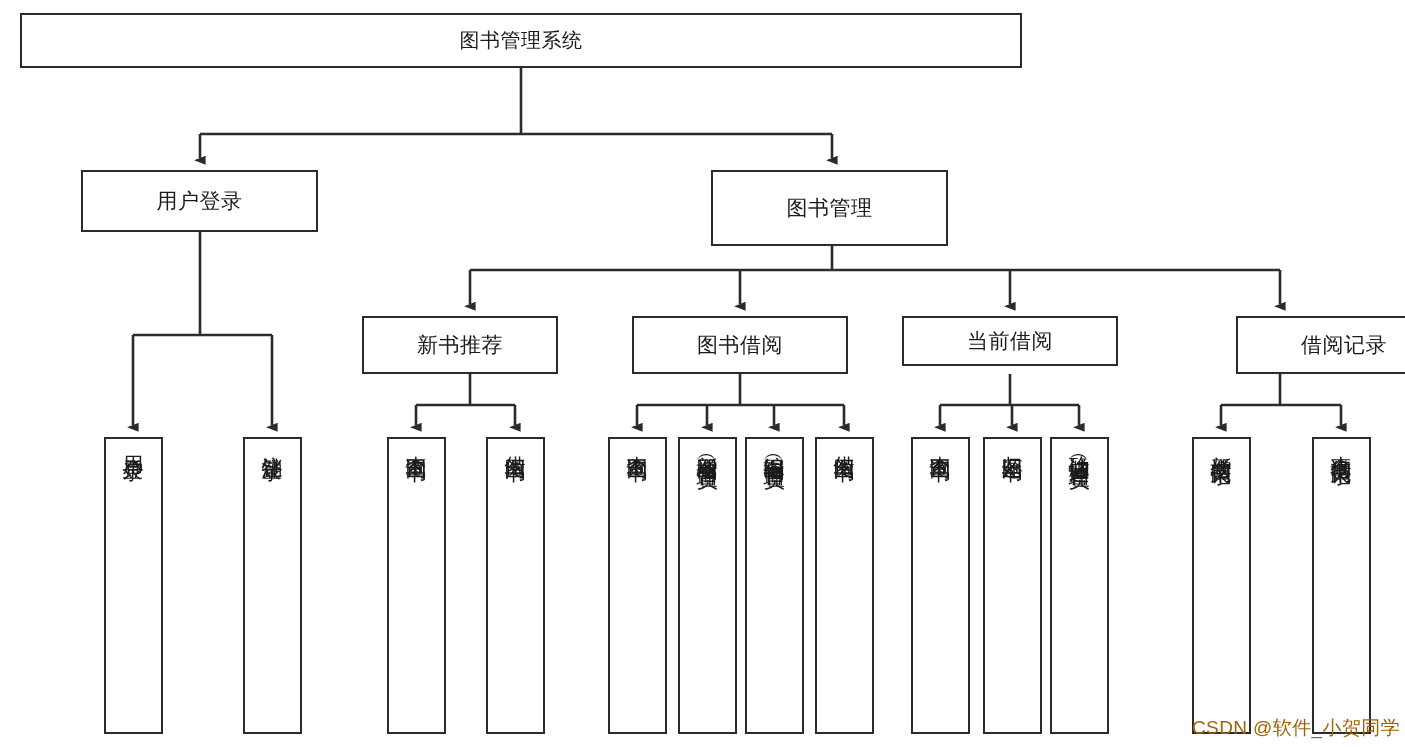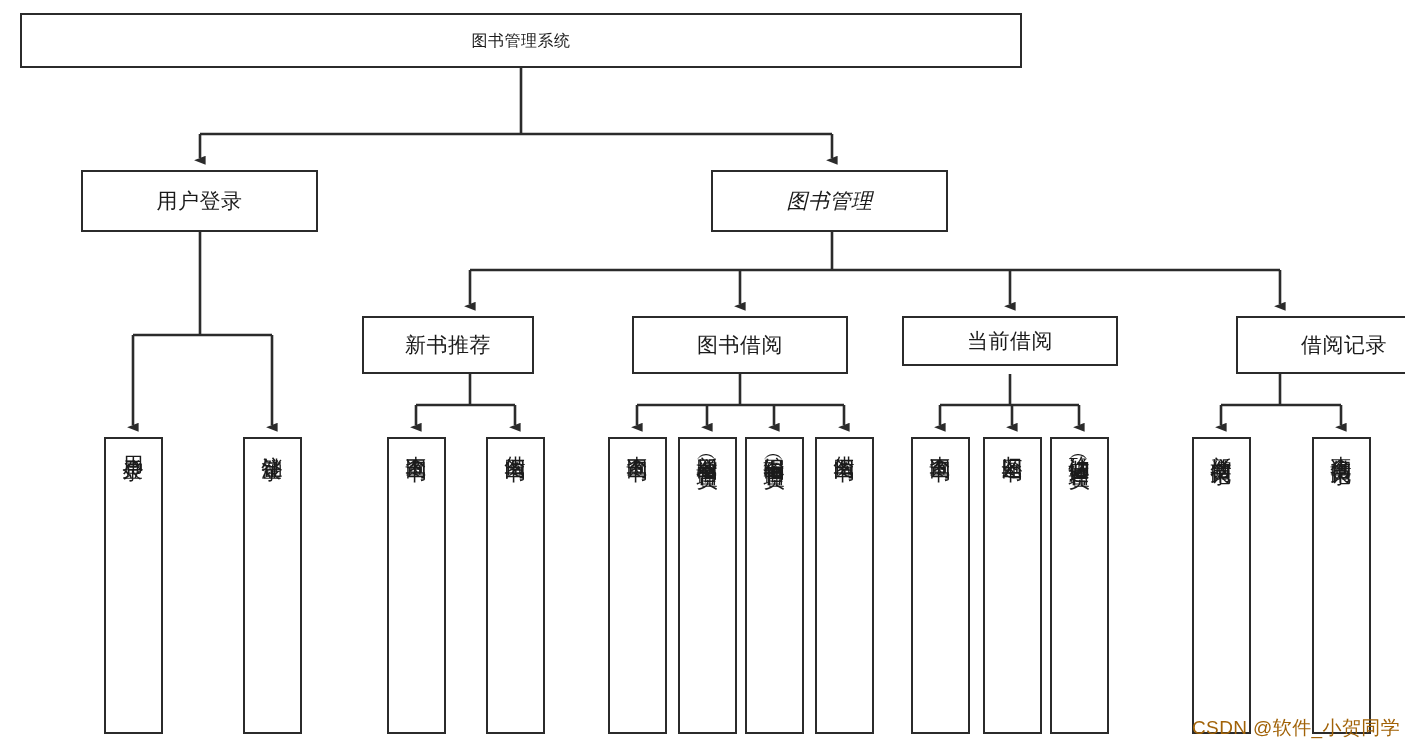--- a/index.html
+++ b/index.html
@@ -43,21 +43,21 @@
     line-height: 1.08;
     white-space: nowrap;
     color: #1b1b1b;
   }
   
   .node.horiz .label {
     font-size: 21px;
     letter-spacing: 0.5px;
   }
   .node.root .label {
-    font-size: 16px;
+    font-size: 20px;
   }
   
   .node.vert {
     align-items: flex-start;
     padding-top: 0px;
   }
   .node.vert .label {
     writing-mode: vertical-rl;
     text-orientation: upright;
     font-size: 21px;
@@ -133,25 +133,25 @@
     </g>
   </svg>
 
   <div class="node horiz root" style="left:20px; top:13px; width:1002px; height:55px;">
     <span class="label">图书管理系统</span>
   </div>
 
   <div class="node horiz" style="left:81px; top:170px; width:237px; height:62px;">
     <span class="label">用户登录</span>
   </div>
-  <div class="node horiz" style="left:711px; top:170px; width:237px; height:62px;font-style:italic;">
+  <div class="node horiz" style="left:711px; top:170px; width:237px; height:76px;">
     <span class="label">图书管理</span>
   </div>
 
-  <div class="node horiz" style="left:362px; top:316px; width:172px; height:58px;">
+  <div class="node horiz" style="left:362px; top:316px; width:196px; height:58px;">
     <span class="label">新书推荐</span>
   </div>
   <div class="node horiz" style="left:632px; top:316px; width:216px; height:58px;">
     <span class="label">图书借阅</span>
   </div>
   <div class="node horiz" style="left:902px; top:316px; width:216px; height:50px;">
     <span class="label">当前借阅</span>
   </div>
   <div class="node horiz" style="left:1236px; top:316px; width:216px; height:58px;">
     <span class="label">借阅记录</span>

